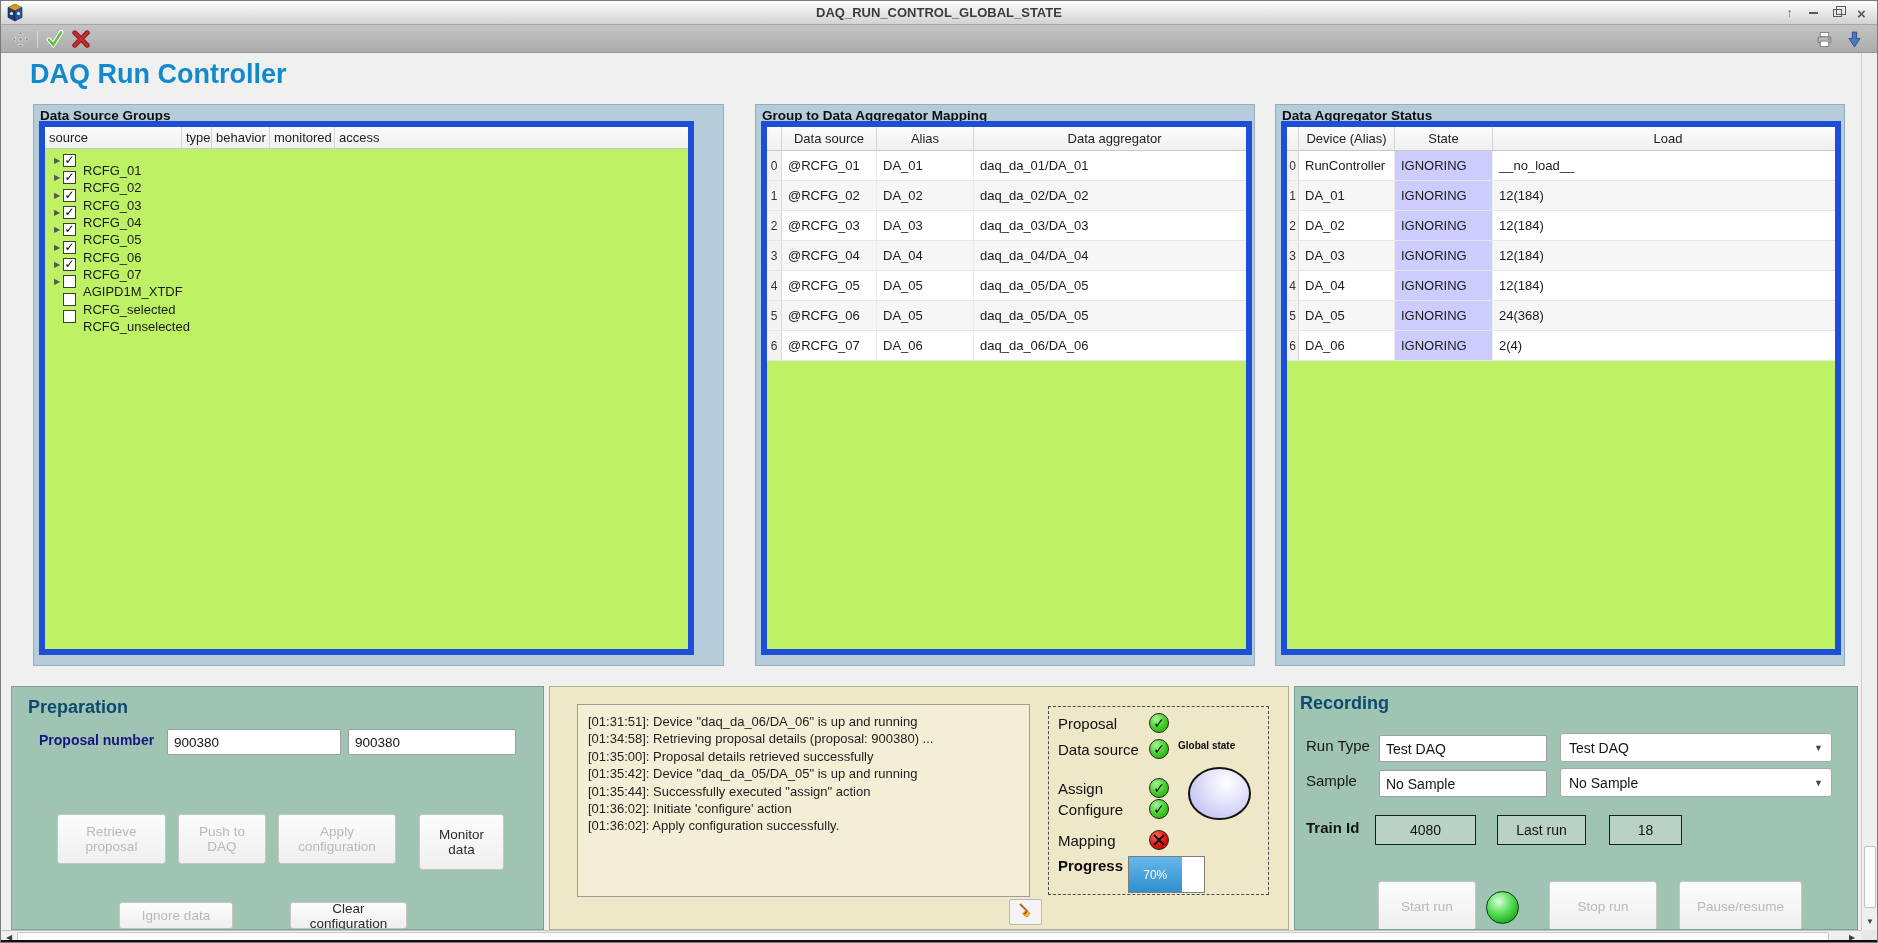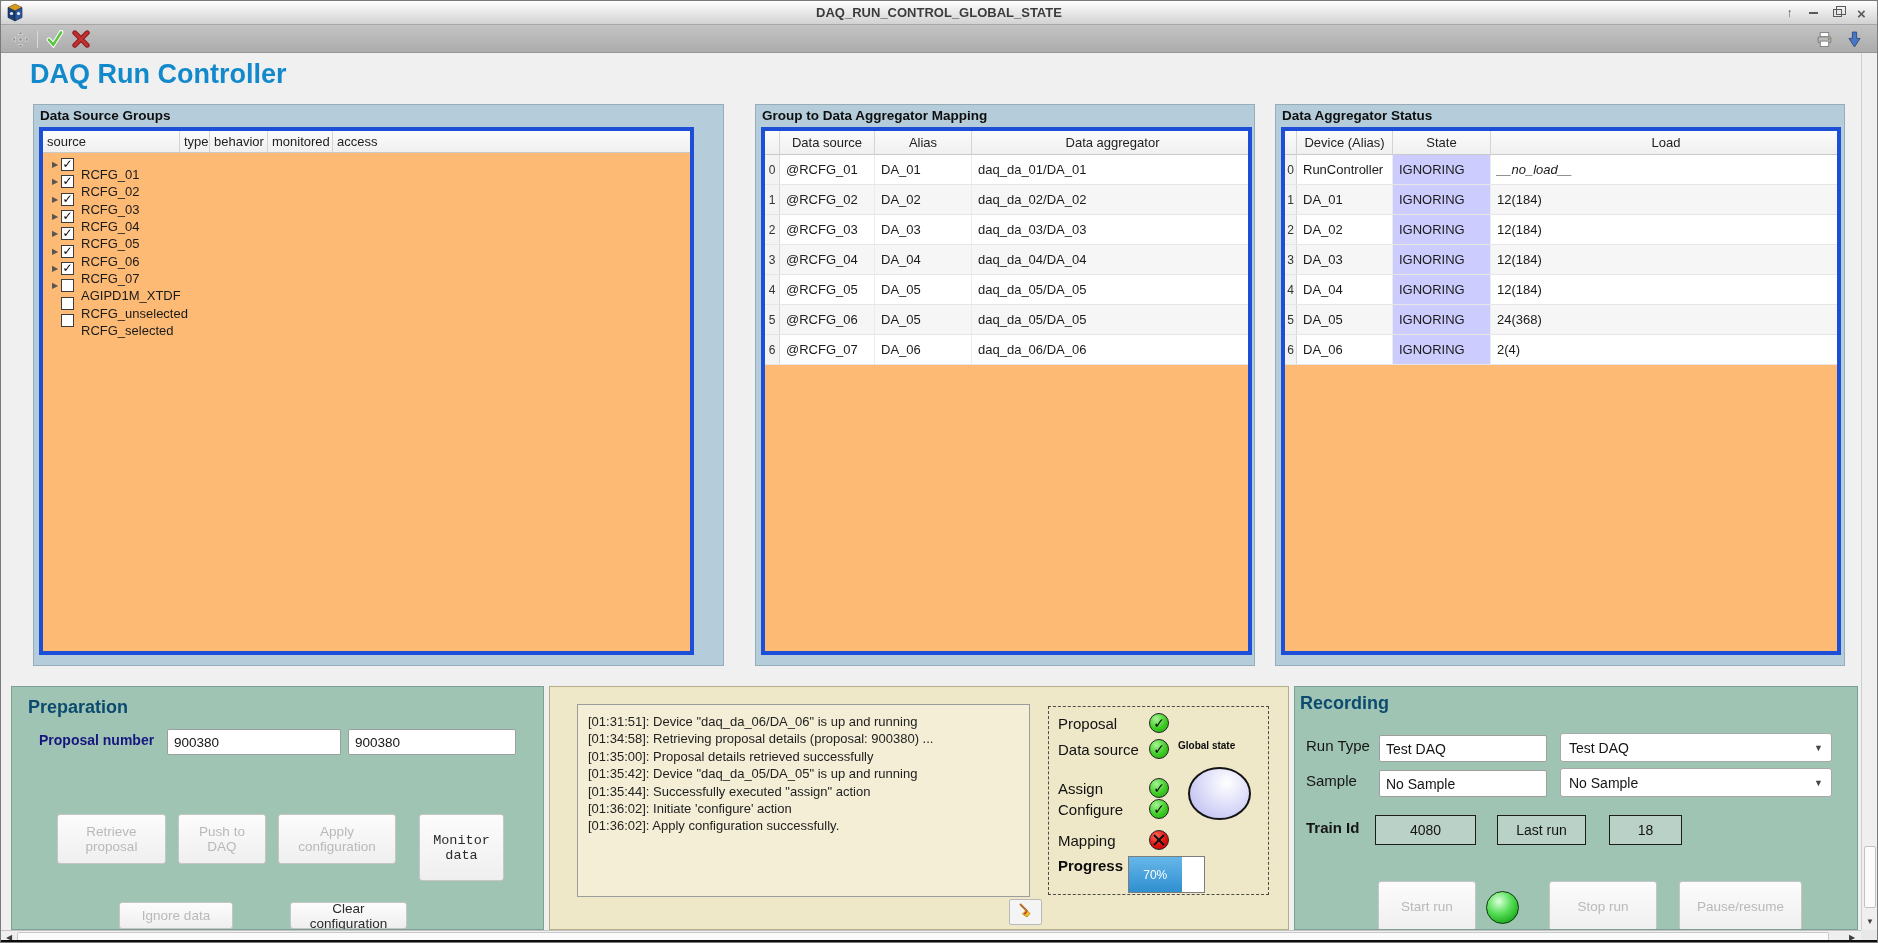--- a/index.html
+++ b/index.html
@@ -32,21 +32,21 @@
     background:linear-gradient(#c3c3c3,#acacac);border-bottom:1px solid #969696;}
   .tb-left{position:absolute;left:10px;top:0;height:28px;display:flex;align-items:center;gap:8px;}
   .tb-right{position:absolute;right:14px;top:0;height:28px;display:flex;align-items:center;gap:12px;}
   .tb-sep{width:1px;height:17px;background:#8d8d8d;border-right:1px solid #d9d9d9;}
   .tb-icon{width:18px;height:18px;display:flex;align-items:center;justify-content:center;}
   
   .page-title{position:absolute;left:29px;top:58px;font-size:27px;font-weight:bold;color:var(--accent-blue);}
   
   .gbox{position:absolute;top:103px;height:562px;background:var(--panel-blue);border:1px solid #97adba;}
   .gbox-title{position:absolute;left:6px;top:3px;font-size:13.5px;font-weight:bold;color:#0e0e0e;}
-  .gbox-body{position:absolute;top:22px;bottom:10px;background:#fdba74;border:4px solid #1d4ed8;overflow:hidden;}
+  .gbox-body{position:absolute;top:16px;bottom:10px;background:#bef264;border:6px solid #1d4ed8;overflow:hidden;}
   .thead{display:flex;height:22px;}
   .thead2{display:flex;height:24px;}
   .hcell{background:linear-gradient(#fbfbfb,#f0f0f0);border-right:1px solid #d4d4d4;
     border-bottom:1px solid #c9c9c9;font-size:13px;color:#222;display:flex;align-items:center;
     justify-content:center;overflow:hidden;flex:none;}
   .hcell.left{justify-content:flex-start;padding-left:4px;}
   
   .tree{padding-top:3px;}
   .tree-row{height:17.3px;display:flex;align-items:center;font-size:13px;}
   .tw-arrow{width:12px;margin-left:6px;font-size:8px;color:#555;text-align:center;flex:none;}
@@ -234,26 +234,26 @@
             <span class="tw-lbl">RCFG_07</span>
           </div>
           <div class="tree-row">
             <span class="tw-arrow">▶</span>
             <span class="tw-cbx"></span>
             <span class="tw-lbl">AGIPD1M_XTDF</span>
           </div>
           <div class="tree-row">
             <span class="tw-arrow"></span>
             <span class="tw-cbx"></span>
-            <span class="tw-lbl">RCFG_unselected</span>
+            <span class="tw-lbl">RCFG_selected</span>
           </div>
           <div class="tree-row">
             <span class="tw-arrow"></span>
             <span class="tw-cbx"></span>
-            <span class="tw-lbl">RCFG_selected</span>
+            <span class="tw-lbl">RCFG_unselected</span>
           </div>
         </div>
     </div>
   </div>
 
   <div class="gbox" style="left:754px;width:500px;">
     <div class="gbox-title">Group to Data Aggregator Mapping</div>
     <div class="gbox-body" style="left:5px;width:491px;">
       <div class="thead2" id="map-header">
           <div class="hcell" style="width: 15px;"></div>
@@ -315,21 +315,21 @@
           <div class="hcell" style="width: 12px;"></div>
           <div class="hcell" style="width: 96px;">Device (Alias)</div>
           <div class="hcell" style="width: 98px;">State</div>
           <div class="hcell" style="width: 351px;">Load</div>
         </div>
       <div id="agg-rows">
           <div class="trow">
             <div class="idx" style="width: 12px;">0</div>
             <div class="cell" style="width: 96px;">RunController</div>
             <div class="cell lav" style="width: 98px;">IGNORING</div>
-            <div class="cell" style="width: 351px; font-style: italic;">__no_load__</div>
+            <div class="cell" style="width: 351px;">__no_load__</div>
           </div>
           <div class="trow odd">
             <div class="idx" style="width: 12px;">1</div>
             <div class="cell" style="width: 96px;">DA_01</div>
             <div class="cell lav" style="width: 98px;">IGNORING</div>
             <div class="cell" style="width: 351px;">12(184)</div>
           </div>
           <div class="trow">
             <div class="idx" style="width: 12px;">2</div>
             <div class="cell" style="width: 96px;">DA_02</div>
@@ -366,21 +366,21 @@
 
   <div class="bpanel prep" style="left:10px;width:533px;">
     <div class="bp-title" style="left:16px;top:10px;">Preparation</div>
     <div class="field-label" style="left:27px;top:45px;font-weight:bold;font-size:14px;color:var(--navy);">Proposal number</div>
     <input class="tinput" style="left: 155px; top: 42px; width: 174px; height: 26px;" value="900380">
     <input class="tinput" style="left: 336px; top: 42px; width: 168px; height: 26px;" value="900380">
     <div id="prep-btn-row1">
         <button class="btn dis" style="left: 45px; width: 109px; top: 127px; height: 50px;">Retrieve proposal</button>
         <button class="btn dis" style="left: 166px; width: 88px; top: 127px; height: 50px;">Push to DAQ</button>
         <button class="btn dis" style="left: 266px; width: 118px; top: 127px; height: 50px;">Apply configuration</button>
-        <button class="btn" style="left: 407px; width: 85px; top: 127px; height: 67px; font-family: Liberation Mono, monospace;">Monitor data</button>
+        <button class="btn" style="left: 407px; width: 85px; top: 127px; height: 56px;">Monitor data</button>
       </div>
     <div id="prep-btn-row2">
         <button class="btn dis" style="left: 107px; width: 114px; top: 215px; height: 27px;">Ignore data</button>
         <button class="btn" style="left: 278px; width: 117px; top: 215px; height: 27px;">Clear configuration</button>
       </div>
   </div>
 
   <div class="bpanel logp" style="left:548px;width:740px;">
     <div class="logbox" id="log-box">
         <div class="log-line">[01:31:51]: Device "daq_da_06/DA_06" is up and running</div>

